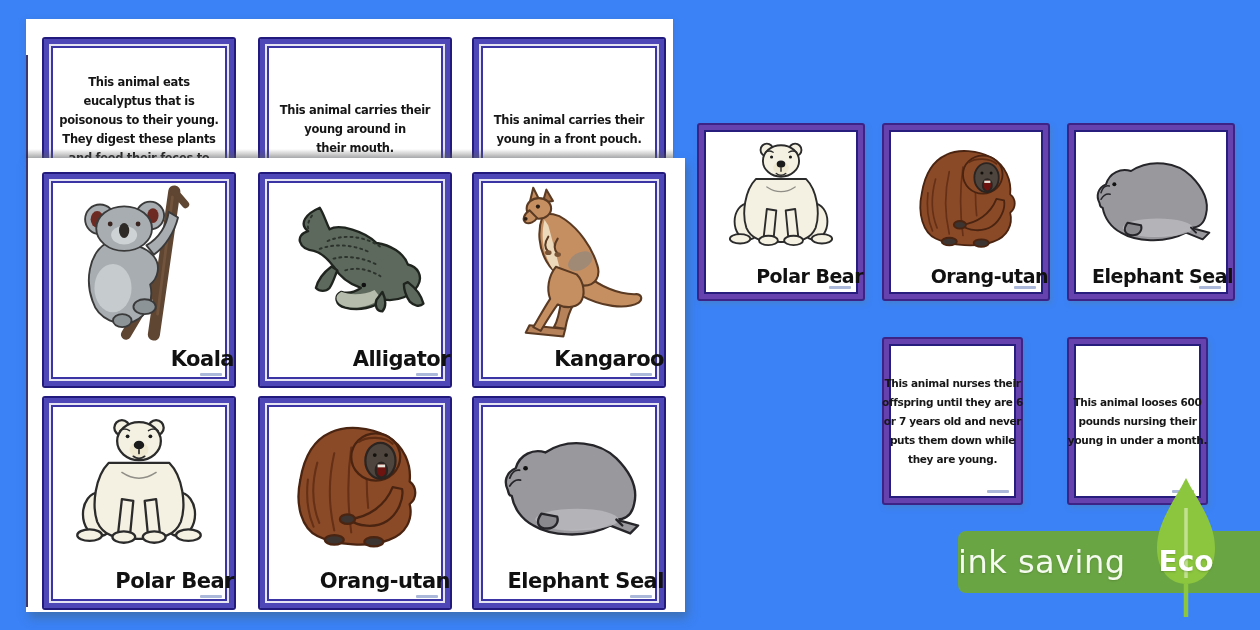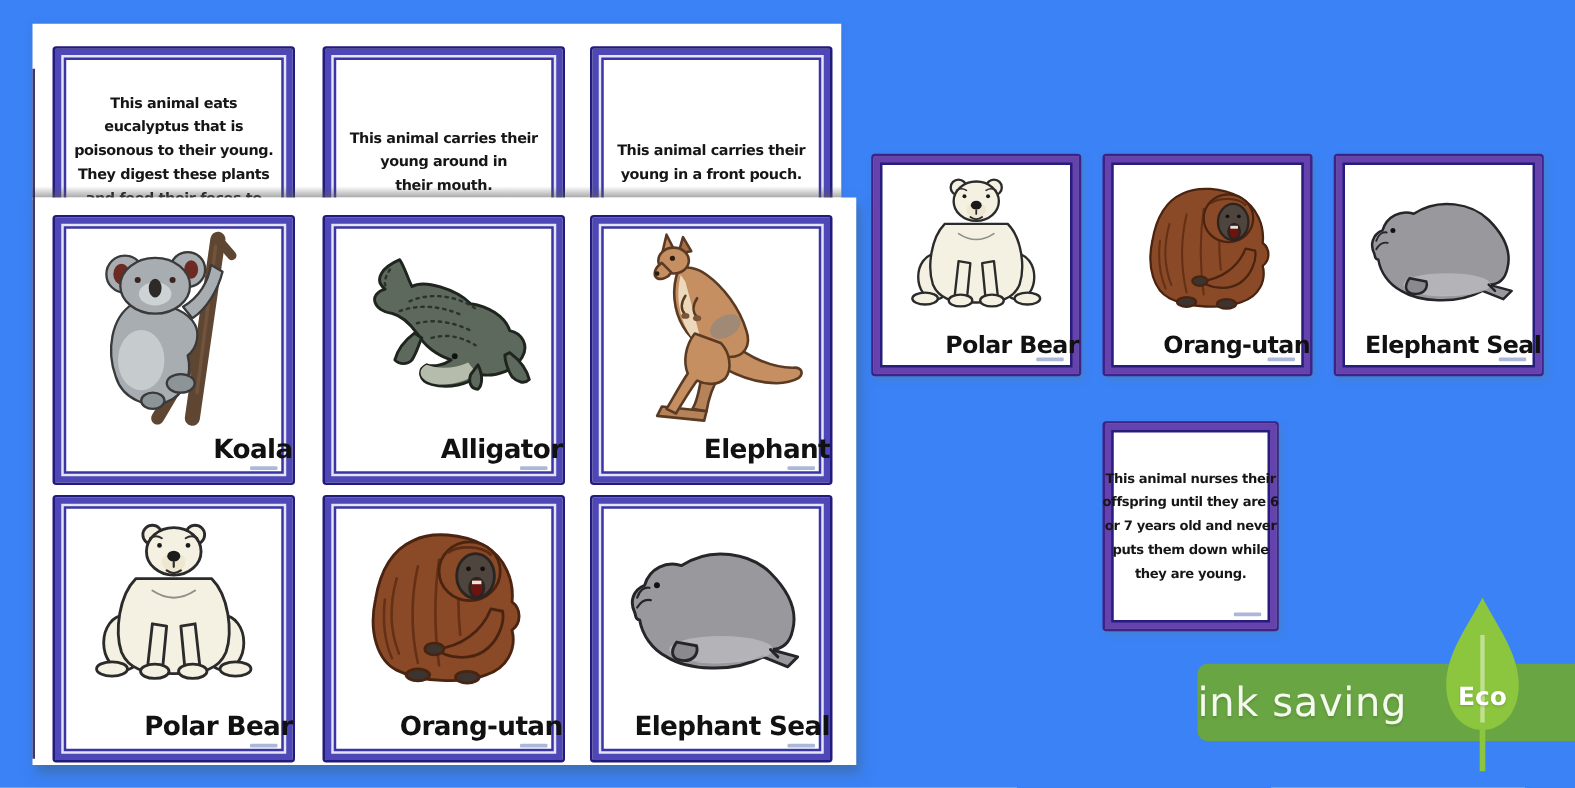--- a/index.html
+++ b/index.html
@@ -48,21 +48,21 @@
   .rt{top:337px;width:141px;height:168px;}
   .rc1{left:697px;} .rc2{left:882px;} .rc3{left:1067px;}
 
   
   .eco-bar{position:absolute;left:958px;top:531px;width:302px;height:62px;background:#6aa544;
            border-radius:8px 0 0 8px;z-index:6;display:flex;align-items:center;}
   .eco-bar-text{font-size:32px;color:#f4faee;letter-spacing:0.5px;
            text-shadow:0 1px 2px rgba(40,70,20,.25);}
   .eco-leaf{position:absolute;left:1147px;top:474px;width:78px;height:150px;z-index:7;}
   .eco-word{position:absolute;left:1147px;top:545px;width:78px;text-align:center;z-index:8;
-           font-size:20px;font-weight:700;color:#ffffff;text-shadow:0 1px 2px rgba(60,90,30,.35);}
+           font-size:28px;font-weight:700;color:#ffffff;text-shadow:0 1px 2px rgba(60,90,30,.35);}
 </style>
 </head>
 <body>
 
 <svg width="0" height="0" style="position:absolute">
   <defs>
     <g id="koala" stroke="#3a3a3a" stroke-width="2" stroke-linejoin="round" stroke-linecap="round">
       <path d="M118,8 L96,162" stroke="#5f4632" stroke-width="13" fill="none"></path>
       <path d="M104,98 L66,162" stroke="#5f4632" stroke-width="11" fill="none"></path>
       <path d="M118,8 L130,22" stroke="#5f4632" stroke-width="8" fill="none"></path>
@@ -218,21 +218,21 @@
       <div class="card-label label-left">Koala</div>
       <div class="wm"></div>
     </div>
 
     <div class="card blue fr1 c3">
       <div class="pic">
         <svg width="156" height="160" viewBox="0 0 160 170">
             <use href="#kangaroo"></use>
           </svg>
       </div>
-      <div class="card-label label-left">Elephant</div>
+      <div class="card-label label-left">Kangaroo</div>
       <div class="wm"></div>
     </div>
 
     <div class="card blue fr2 c1">
       <div class="pic">
         <svg width="152" height="146" viewBox="0 0 160 150">
             <use href="#polarbear"></use>
           </svg>
       </div>
       <div class="card-label label-left">Polar Bear</div>
@@ -295,20 +295,26 @@
 
   <div class="card purple rt rc2">
     <div class="desc right-size">This animal nurses their
 offspring until they are 6
 or 7 years old and never
 puts them down while
 they are young.</div>
     <div class="wm"></div>
   </div>
 
+  <div class="card purple rt rc3">
+    <div class="desc right-size">This animal looses 600
+pounds nursing their
+young in under a month.</div>
+    <div class="wm"></div>
+  </div>
 
   <div class="eco-bar">
     <span class="eco-bar-text">ink saving</span>
   </div>
   <svg class="eco-leaf" viewBox="0 0 78 150">
       <use href="#ecoleaf"></use>
     </svg>
   <div class="eco-word">Eco</div>
 
 </div>

